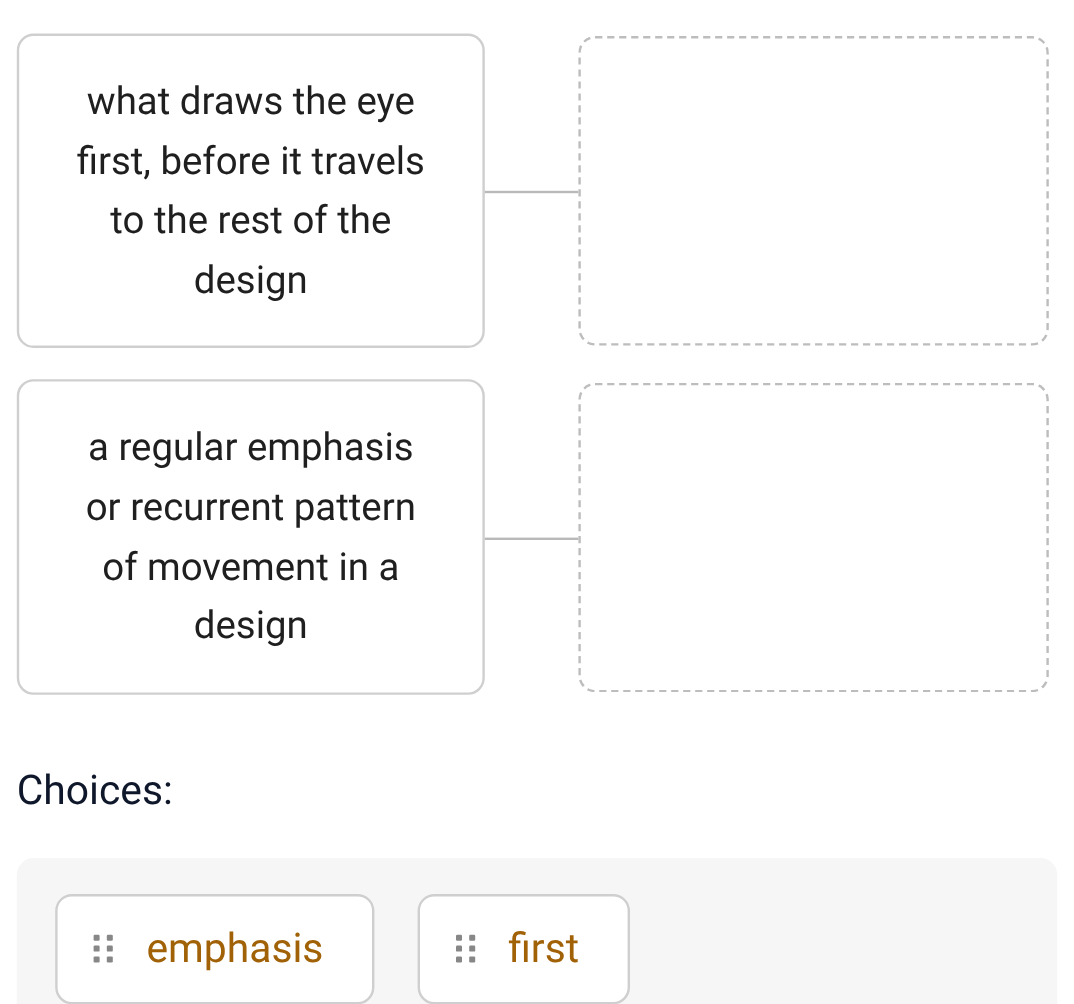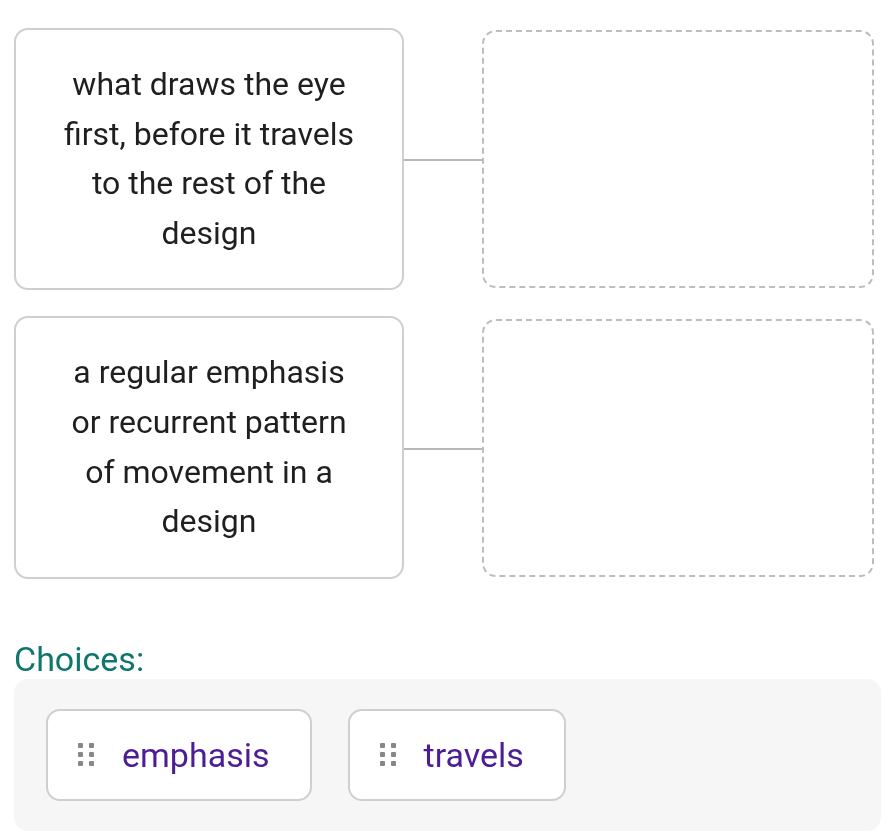--- a/index.html
+++ b/index.html
@@ -52,39 +52,40 @@
       border: 2px dashed #bdbdbd;
       border-radius: 14px;
       background: #fff;
     }
     .choices-section {
       padding: 0 14px;
       margin-top: 60px;
     }
     .choices-label {
       font-size: 34px;
-      color: #0f766e;
+      color: #0f172a;
+      margin-bottom: 36px;
     }
     .choices-tray {
       background: #f6f6f6;
       border-radius: 14px;
       padding: 30px 32px;
       display: flex;
       gap: 36px;
     }
     .choice-chip {
       display: flex;
       align-items: center;
       gap: 26px;
       border: 2px solid #cfcfcf;
       border-radius: 14px;
       background: #fff;
       padding: 24px 40px 24px 28px;
       font-size: 34px;
-      color: #4c1d95;
+      color: #a16207;
       cursor: grab;
       user-select: none;
     }
     .grip-icon {
       width: 20px;
       height: 24px;
       position: relative;
       opacity: 0.7;
     }
     .grip-icon span {
@@ -143,17 +144,17 @@
 
     <div class="choice-chip">
       <div class="grip-icon">
         <span></span>
           <span></span>
           <span></span>
           <span></span>
           <span></span>
           <span></span>
       </div>
-      <span>travels</span>
+      <span>first</span>
     </div>
 
   </div>
 </div>
 
 </body></html>

